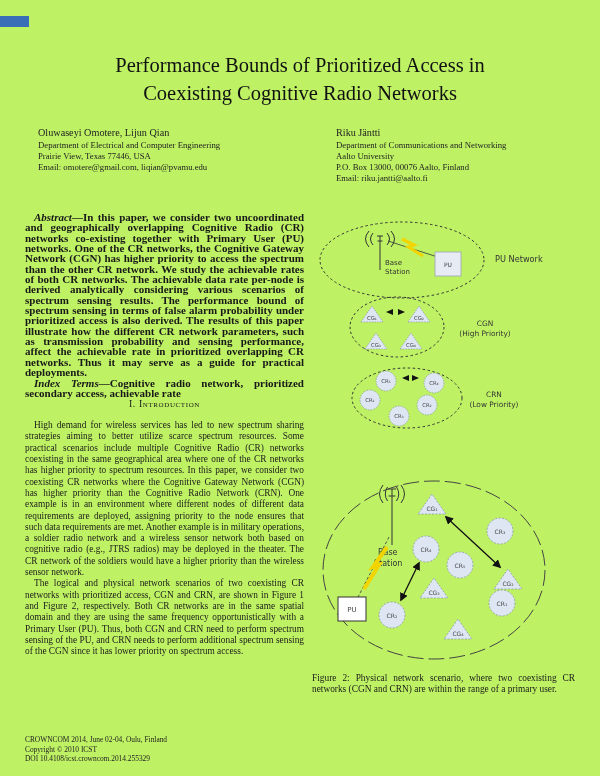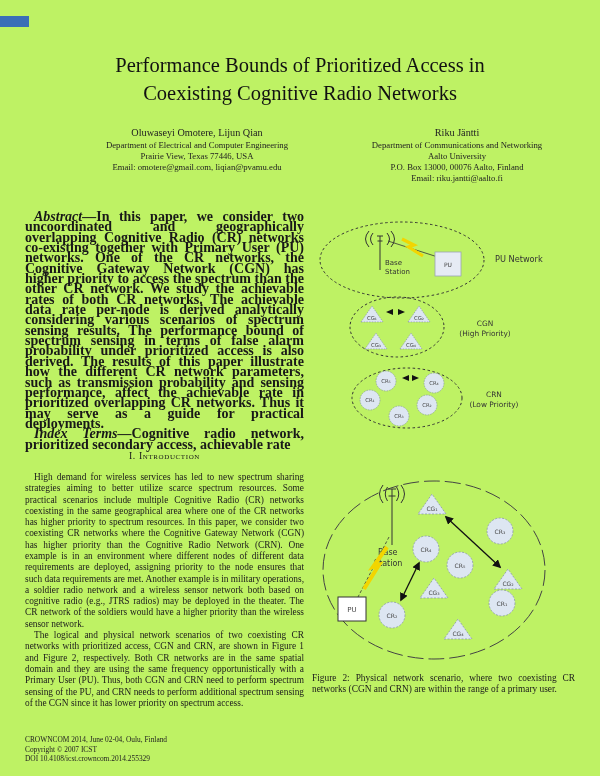--- a/index.html
+++ b/index.html
@@ -20,32 +20,32 @@
   }
   .title-block {
     position: absolute;
     top: 52px; left: 0; width: 600px;
     text-align: center;
     font-size: 20.5px;
     line-height: 27.5px;
     color: #111;
   }
   .authors-row { position: absolute; top: 126px; left: 0; width: 600px; }
-  .author-block { position: absolute; text-align: center; color: #222; }
+  .author-block { position: absolute; color: #222; }
   .author-block.left { left: 38px; width: 318px; }
   .author-block.right { left: 336px; width: 242px; }
   .author-name { font-size: 10.2px; line-height: 13px; margin-bottom: 1px; }
   .author-line { font-size: 8.7px; line-height: 11px; }
   .left-col {
     position: absolute;
     left: 25px; top: 212px; width: 279px;
   }
   .abstract-par, .index-par {
     font-weight: bold;
-    font-size: 14px;
+    font-size: 11px;
     line-height: 10.35px;
     text-align: justify;
     text-indent: 9px;
     color: #181818;
   }
   .lead-label { font-style: italic; }
   .section-heading {
     margin-bottom: 11px;
     text-align: center;
     font-variant: small-caps;
@@ -255,17 +255,17 @@
     </g>
 
     <line x1="134" y1="40" x2="188" y2="90" stroke="#111" stroke-width="1.3" marker-start="url(#ah)" marker-end="url(#ah)"></line>
     <line x1="107" y1="86" x2="89" y2="123" stroke="#111" stroke-width="1.3" marker-start="url(#ah)" marker-end="url(#ah)"></line>
   </svg>
 
   <div id="fig2-caption" class="fig-caption">Figure 2: Physical network scenario, where two coexisting CR networks (CGN and CRN) are within the range of a primary user.</div>
 
   <div class="footer">
     <div>CROWNCOM 2014, June 02-04, Oulu, Finland</div>
-    <div>Copyright © 2007 ICST</div>
+    <div>Copyright © 2010 ICST</div>
     <div>DOI 10.4108/icst.crowncom.2014.255329</div>
   </div>
 
 </div>
 
 </body></html>

